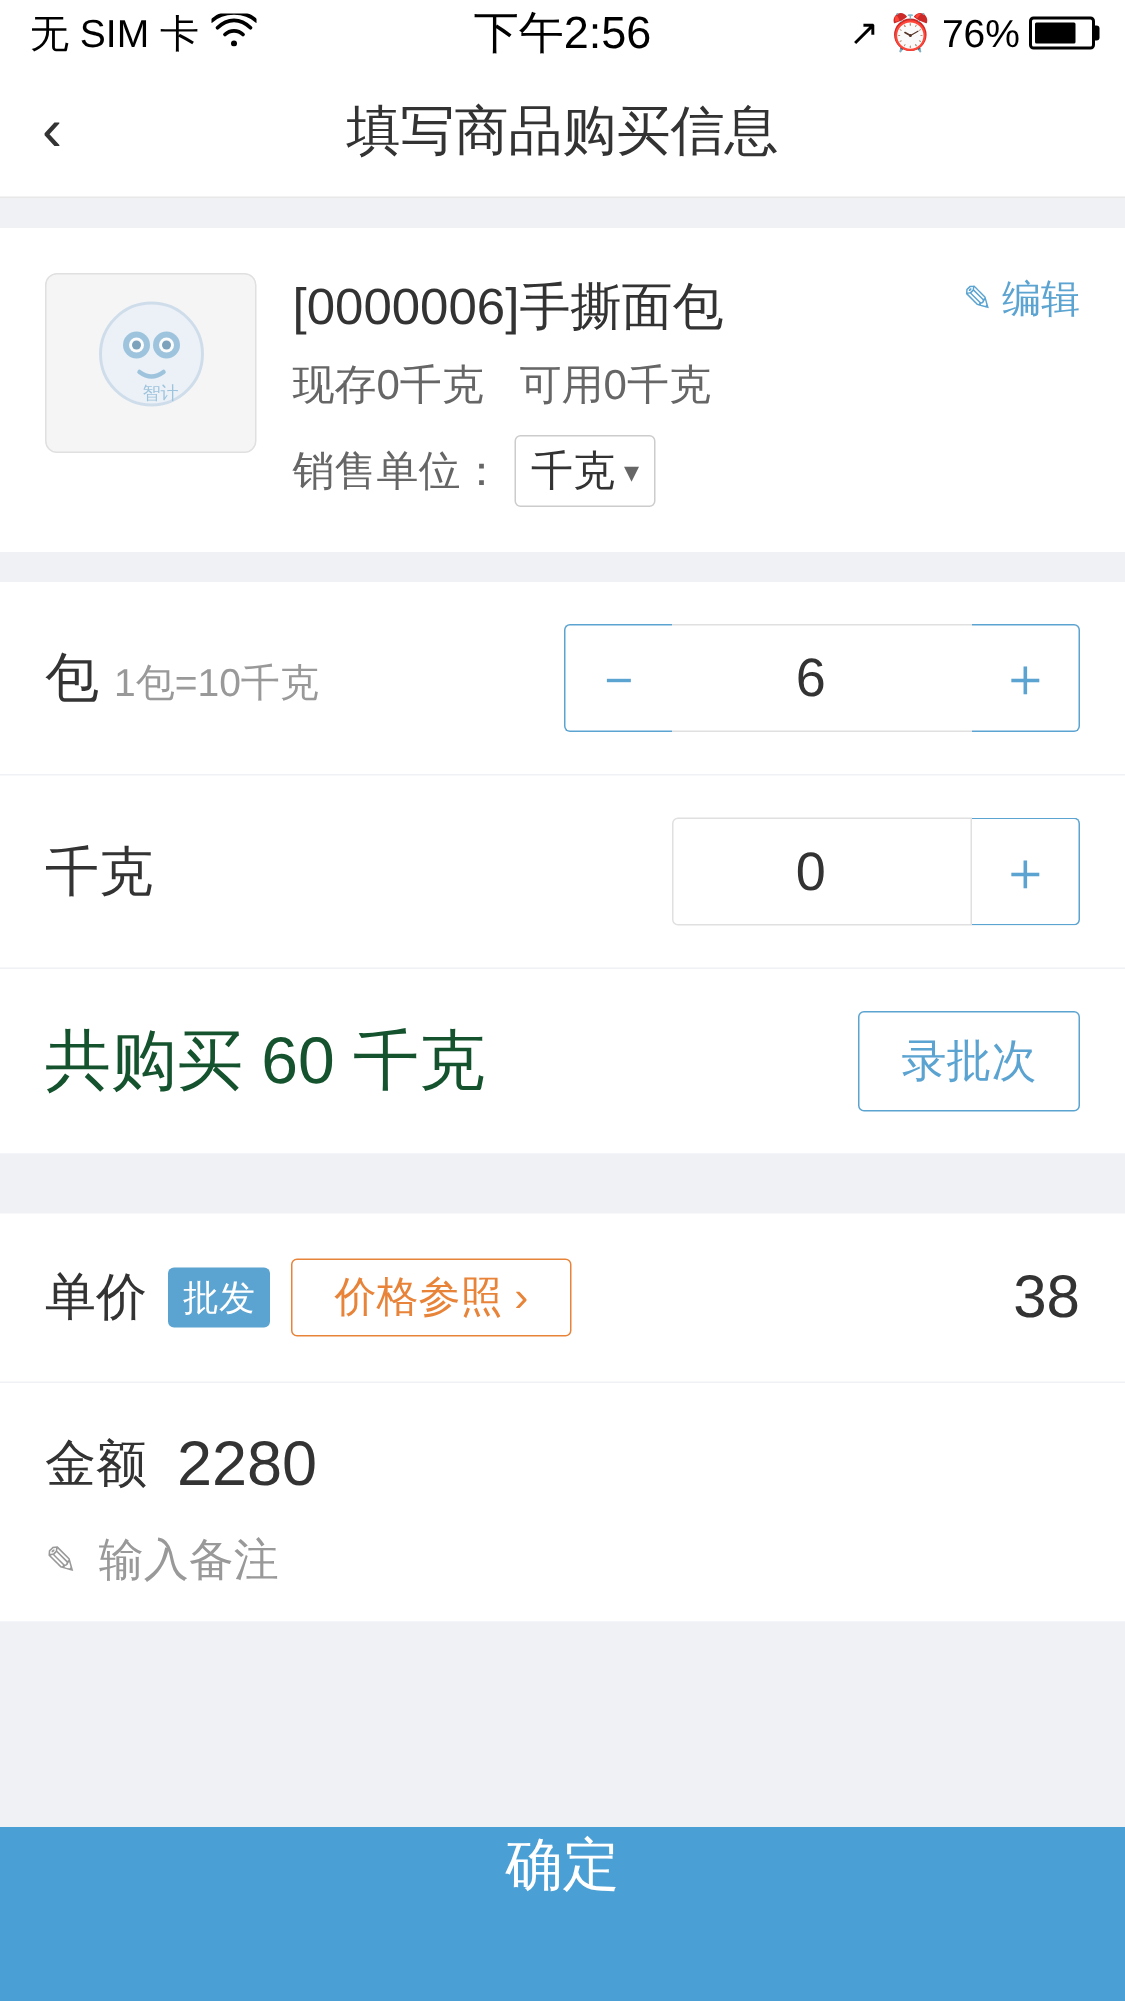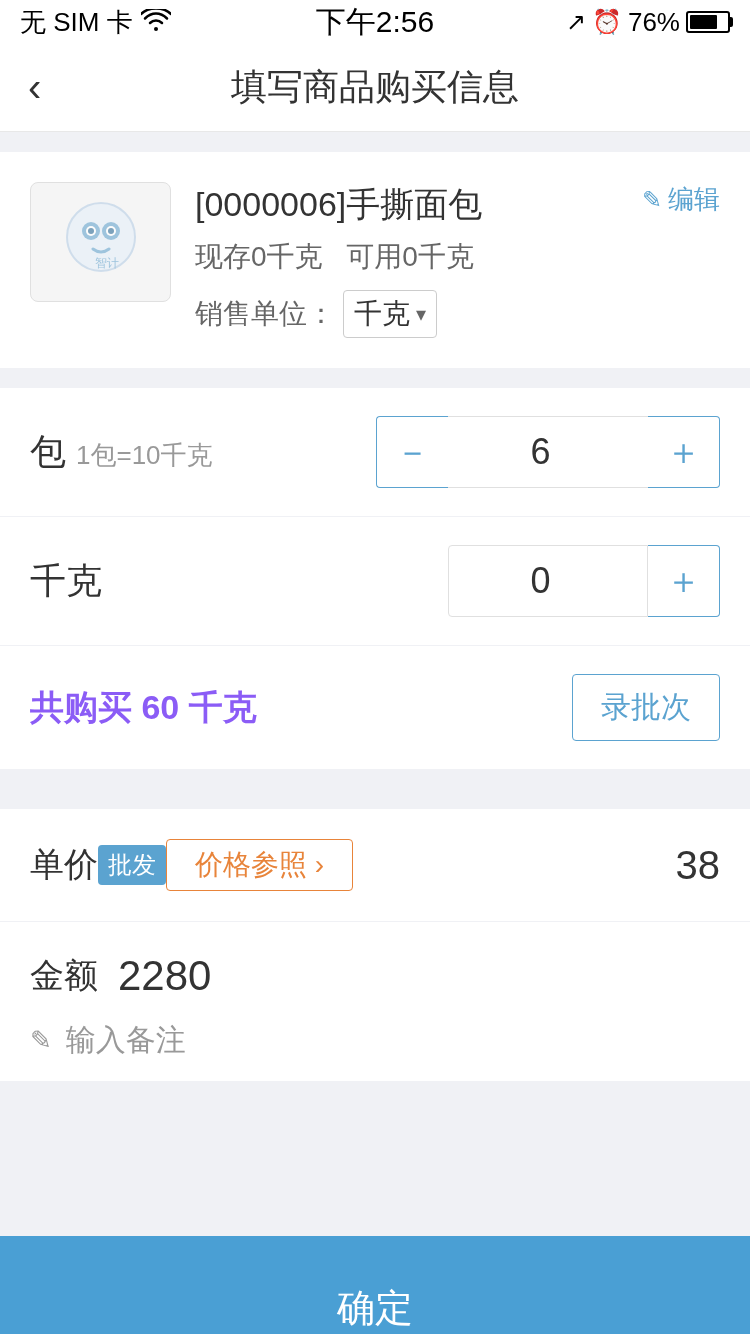--- a/index.html
+++ b/index.html
@@ -242,23 +242,22 @@
 
     
     .total-row {
       background: #fff;
       display: flex;
       align-items: center;
       justify-content: space-between;
       padding: 28px 30px;
     }
     .total-label {
-      font-size: 34px;
-      color: #8b5cf6;
-      font-weight: bold;
+      font-size: 44px;
+      color: #14532d;
     }
     .batch-btn {
       border: 1px solid #5ba3d0;
       color: #5ba3d0;
       background: #fff;
       padding: 12px 28px;
       font-size: 30px;
       border-radius: 4px;
       cursor: pointer;
     }
@@ -271,20 +270,21 @@
     .price-row {
       display: flex;
       align-items: center;
       justify-content: space-between;
       padding: 30px 30px;
       border-bottom: 1px solid #f0f1f5;
     }
     .price-left {
       display: flex;
       align-items: center;
+      gap: 14px;
     }
     .price-label {
       font-size: 34px;
       color: #333;
     }
     .price-tag {
       background: #5ba3d0;
       color: #fff;
       font-size: 24px;
       padding: 4px 10px;
@@ -344,24 +344,24 @@
       background: #f0f1f5;
       min-height: 300px;
     }
 
     
     .confirm-bar {
       position: fixed;
       bottom: 0;
       left: 0;
       width: 750px;
-      height: 98px;
+      height: 116px;
       background: #4a9fd4;
       display: flex;
-      align-items: flex-end;
+      align-items: flex-start;
       justify-content: center;
       cursor: pointer;
     }
     .confirm-btn-text {
       font-size: 38px;
       color: #fff;
       font-weight: 500;
     }
 
     .page-wrapper {

